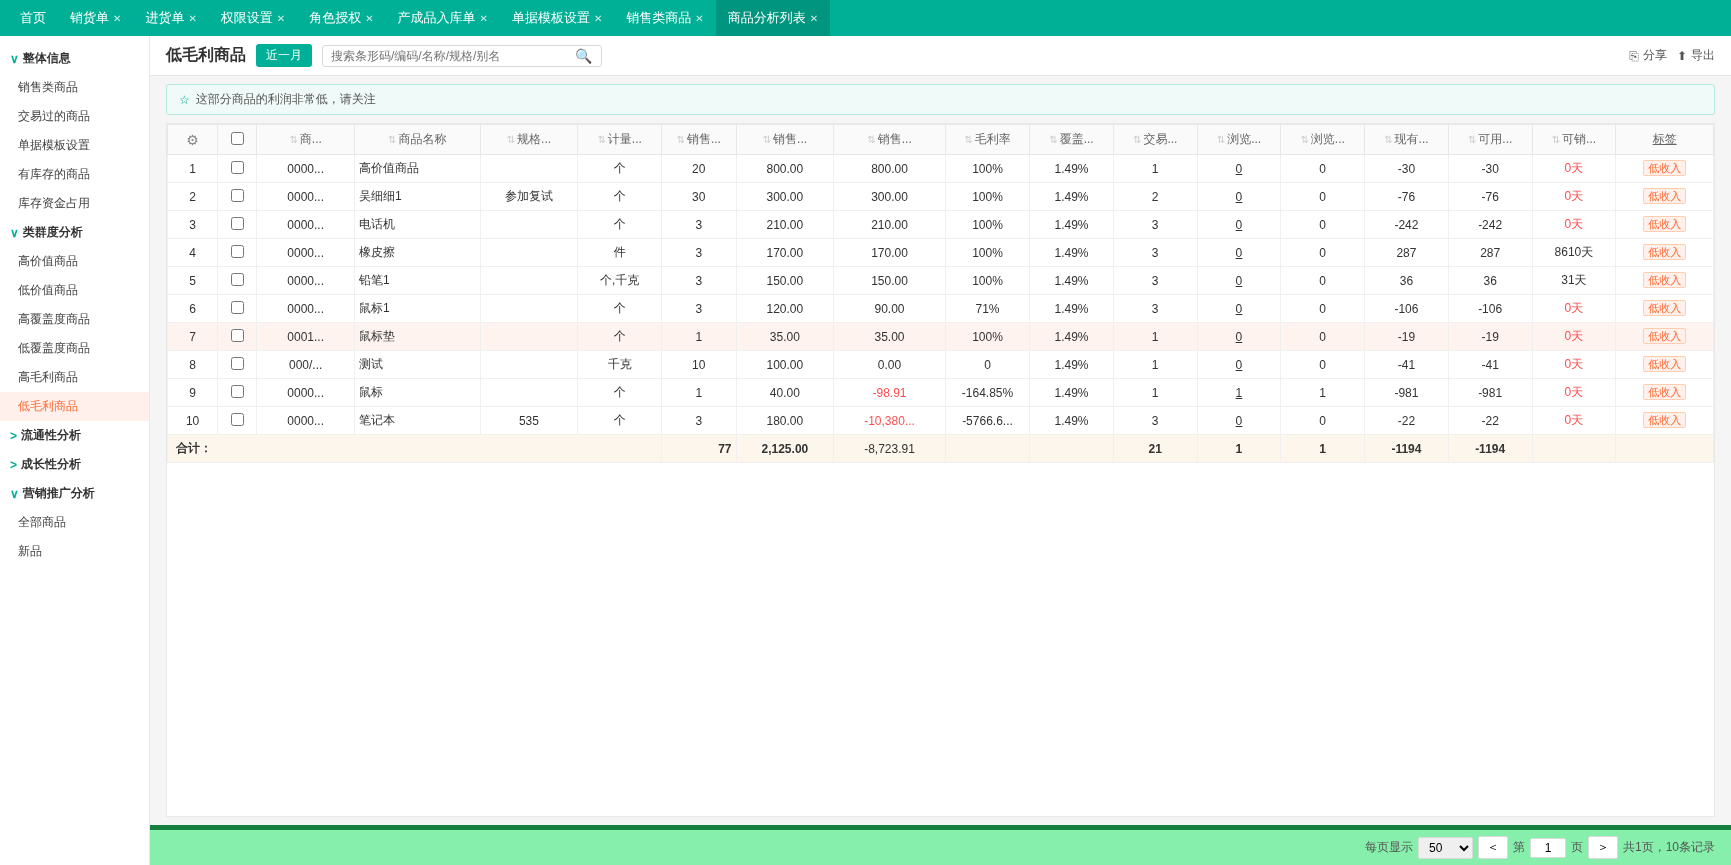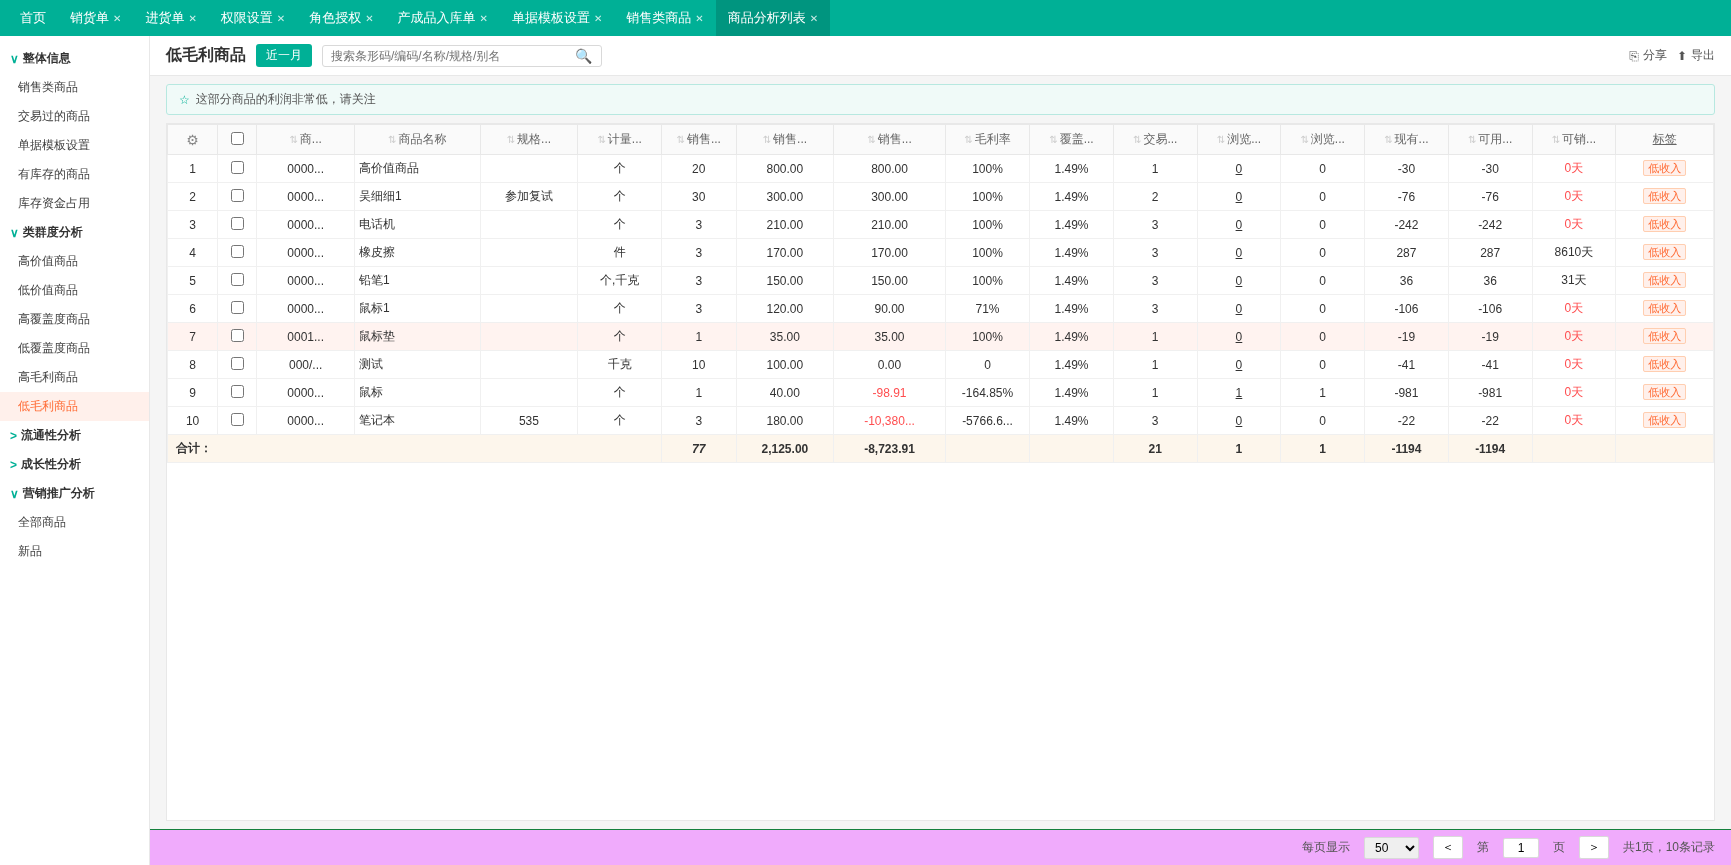--- a/index.html
+++ b/index.html
@@ -200,27 +200,27 @@
       color: #ff6b35;
       border: 1px solid #ffceb0;
       border-radius: 2px;
       padding: 1px 4px;
       font-size: 11px;
     }
     .link-underline { text-decoration: underline; cursor: pointer; }
 
     
     .bottom-bar {
-      background: #f0abfc;
-      border-top: 1px solid #15803d;
+      background: #86efac;
+      border-top: 5px solid #15803d;
       padding: 6px 16px;
       display: flex;
       align-items: center;
       justify-content: flex-end;
-      gap: 14px;
+      gap: 5px;
       font-size: 12px;
       color: #555;
     }
     .page-size-select {
       border: 1px solid #d9d9d9;
       border-radius: 2px;
       padding: 2px 6px;
       font-size: 12px;
       outline: none;
     }
@@ -638,23 +638,23 @@
       <td>-22</td>
       <td class="text-red">0天</td>
       <td><span class="tag-low-income">低收入</span></td>
     </tr>
           </tbody>
         <tfoot>
           <tr class="table-footer-row">
             <td colspan="6" style="background:#fdf6ec; padding:5px 8px; font-weight:bold; text-align:left;">
               <span>合计：</span>
             </td>
-            <td style="background:#fdf6ec; font-weight:bold; text-align:center;font-style:italic;">77</td>
+            <td style="background:#fdf6ec; font-weight:bold; text-align:right;">77</td>
             <td style="background:#fdf6ec; font-weight:bold; text-align:center;">2,125.00</td>
-            <td style="background:#fdf6ec; font-weight:bold; text-align:center;">-8,723.91</td>
+            <td style="background:#fdf6ec; font-weight:normal; text-align:center;">-8,723.91</td>
             <td style="background:#fdf6ec;"></td>
             <td style="background:#fdf6ec;"></td>
             <td style="background:#fdf6ec; font-weight:bold; text-align:center;">21</td>
             <td style="background:#fdf6ec; font-weight:bold; text-align:center;">1</td>
             <td style="background:#fdf6ec; font-weight:bold; text-align:center;">1</td>
             <td style="background:#fdf6ec; font-weight:bold; text-align:center;">-1194</td>
             <td style="background:#fdf6ec; font-weight:bold; text-align:center;">-1194</td>
             <td style="background:#fdf6ec;"></td>
             <td style="background:#fdf6ec;"></td>
           </tr>

